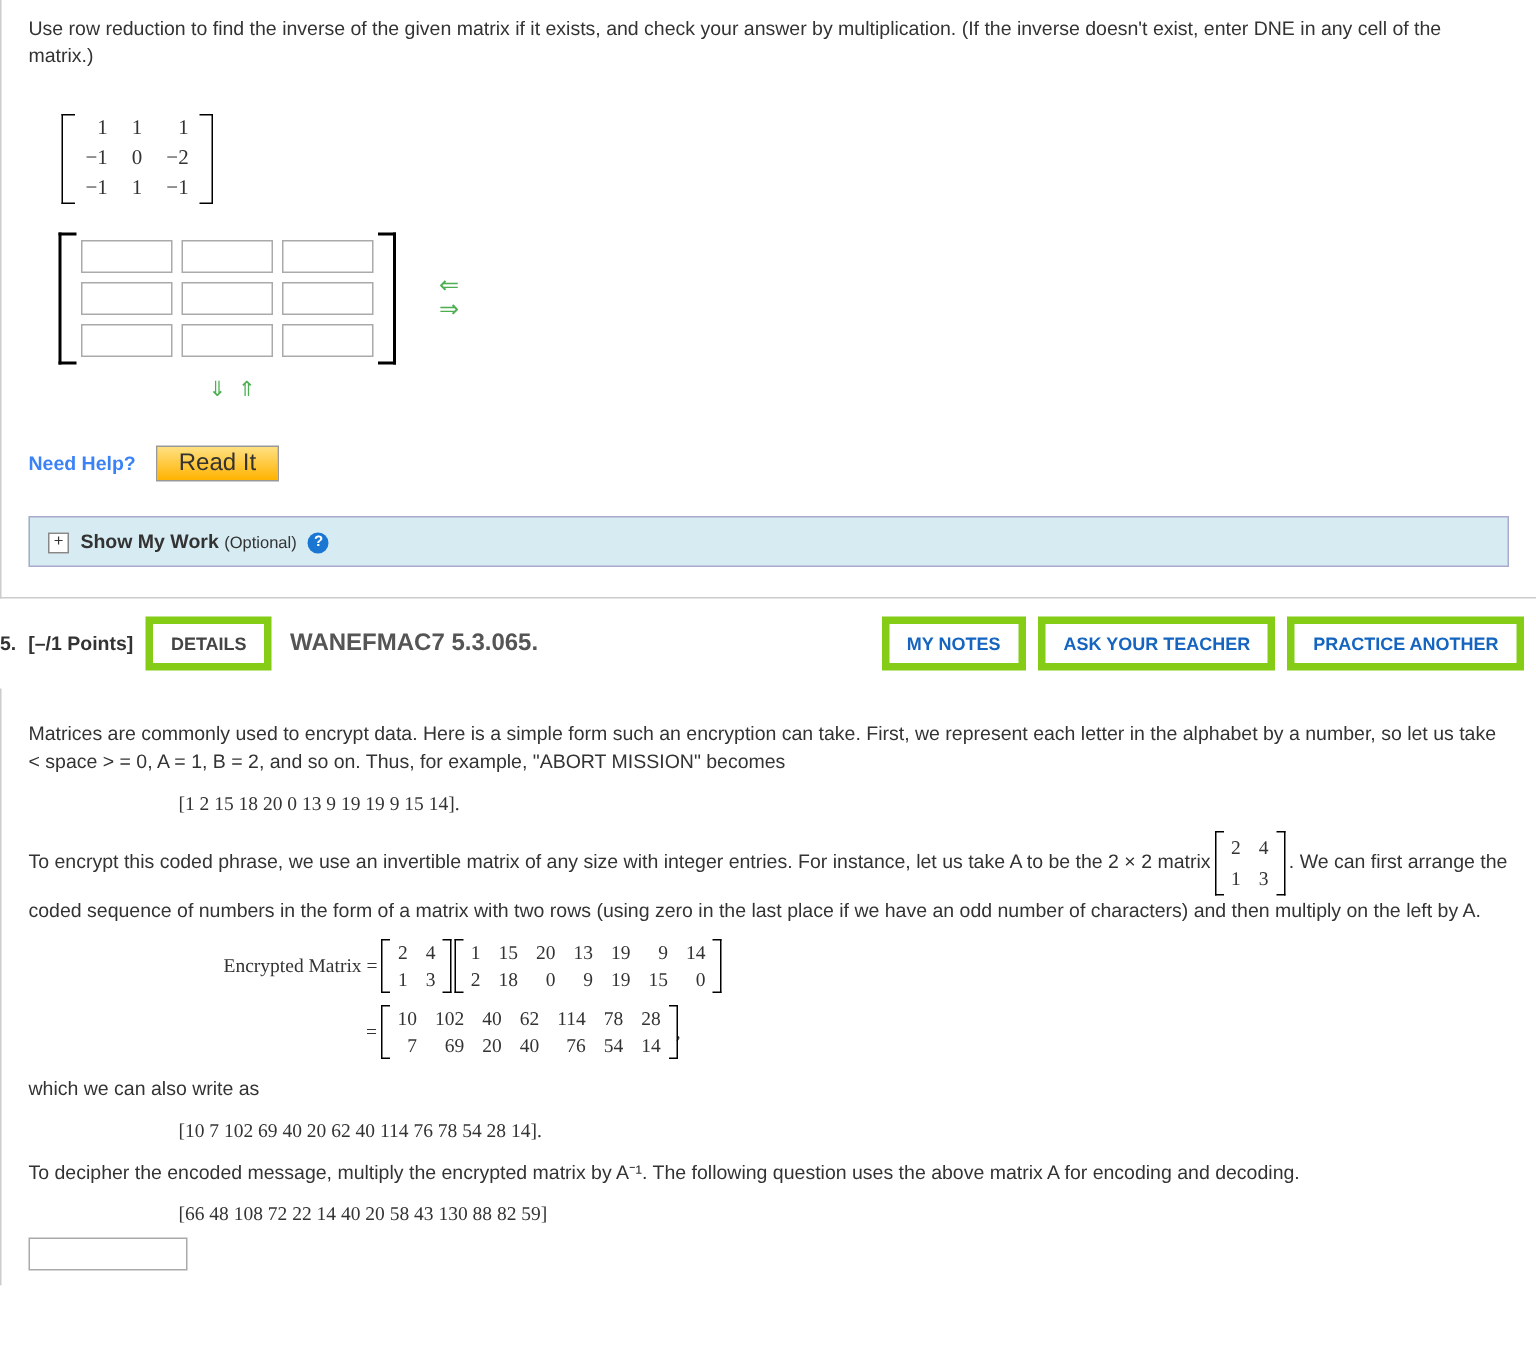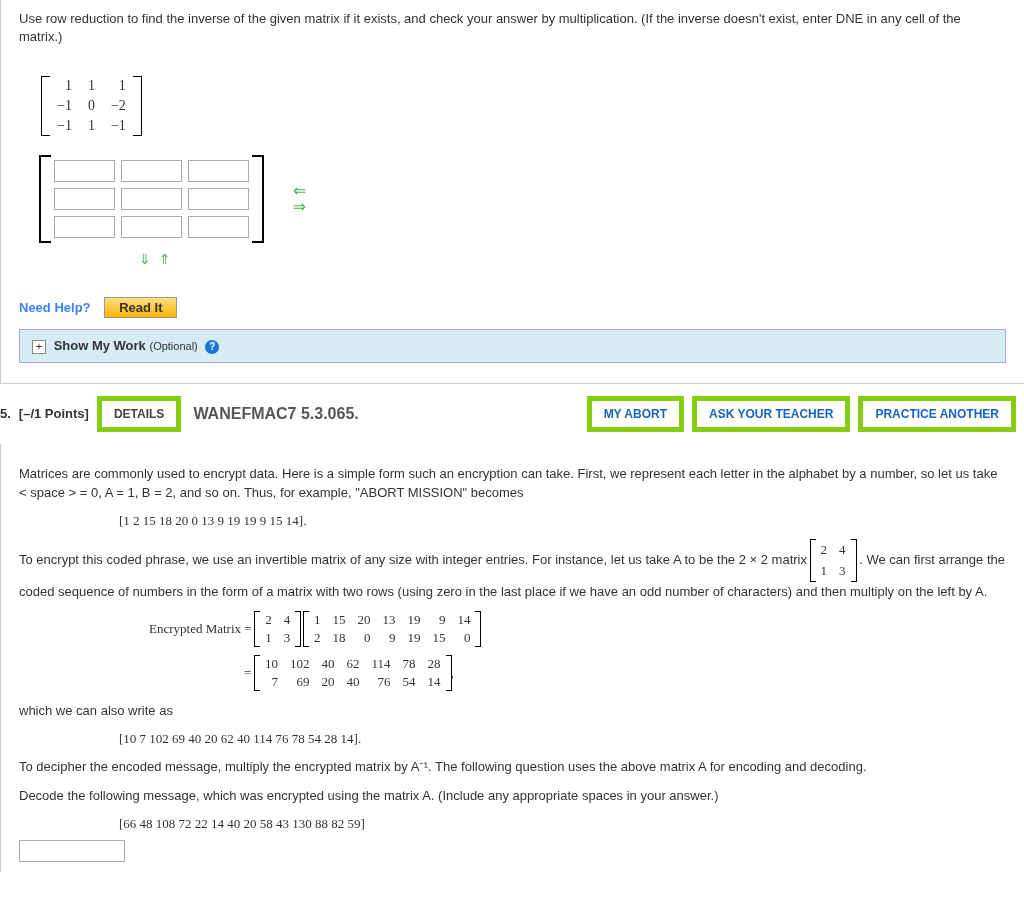--- a/index.html
+++ b/index.html
@@ -38,26 +38,26 @@
 }
 
 .matrix-side-arrows { display:inline-block; vertical-align:middle; margin-left: 5px; }
 .matrix-side-arrows .arr { color: #4CAF50; font-size: 16px; line-height: 1; }
 .matrix-bottom-arrows { margin-left: 120px; color: #4CAF50; font-size:14px; letter-spacing: 2px;}
 
 .need-help-row { margin-top: 30px; margin-bottom: 10px; }
 .need-help-label { color: #3b82f6; font-weight: bold; margin-right: 10px; }
 .read-it-btn {
   display:inline-block; background: linear-gradient(#ffe082, #ffb300);
-  border:1px solid #999; font-size: 13px; padding: 2px 14px; font-weight: bold;
+  border:1px solid #999; font-size: 16px; padding: 2px 14px; font-weight: normal;
   cursor: pointer;
 }
 
 .show-work-bar {
-  background: #d6ebf2; border: 1px solid #aac; padding: 8px 12px; margin-top: 11px;
+  background: #d6ebf2; border: 1px solid #aac; padding: 8px 12px; margin-top: 23px;
 }
 .show-work-label { font-weight: bold; }
 .optional { font-weight: normal; font-size: 11px; }
 .plus-icon { display:inline-block; width:12px; height:12px; border:1px solid #888; text-align:center; line-height:10px; font-size:11px; vertical-align:middle; margin-right:4px; background:#fff;}
 .help-circle { display:inline-block; width:14px; height:14px; border-radius:50%; background:#1976d2; color:#fff; font-size:10px; text-align:center; line-height:14px; font-weight:bold; vertical-align:middle; margin-left:4px;}
 
 .q-header { display:flex; align-items:center; gap:8px; padding: 12px 8px 12px 0; }
 .qnum { font-weight: bold; }
 .details-btn, .mynotes-btn, .askteacher-btn, .practice-btn {
   display:inline-block; border:5px solid #84cc16; padding: 6px 12px; font-size: 12px;
@@ -153,21 +153,21 @@
     <span class="help-circle">?</span>
   </div>
 </div>
 
 <div class="q-header">
   <span class="qnum">5.</span>
   <span class="qnum">[–/1 Points]</span>
   <span class="details-btn">DETAILS</span>
   <span class="book-ref">WANEFMAC7 5.3.065.</span>
   <span class="flex-spacer"></span>
-  <span class="mynotes-btn">MY ABORT</span>
+  <span class="mynotes-btn">MY NOTES</span>
   <span class="askteacher-btn">ASK YOUR TEACHER</span>
   <span class="practice-btn">PRACTICE ANOTHER</span>
 </div>
 
 <div class="question-block">
   <div class="para">Matrices are commonly used to encrypt data. Here is a simple form such an encryption can take. First, we represent each letter in the alphabet by a number, so let us take &lt; space &gt; = 0, A = 1, B = 2, and so on. Thus, for example, "ABORT MISSION" becomes</div>
   <div class="indent math-inline">[1  2  15  18  20  0  13  9  19  19  9  15  14].</div>
 
   <div class="para">
     <span>To encrypt this coded phrase, we use an invertible matrix of any size with integer entries. For instance, let us take A to be the 2 × 2 matrix </span>
@@ -258,16 +258,15 @@
             </tr>
       </tbody>
         </table>
     </span><span class="lbl">,</span>
   </div>
 
   <div class="para">which we can also write as</div>
   <div class="indent math-inline">[10  7  102  69  40  20  62  40  114  76  78  54  28  14].</div>
 
   <div class="para">To decipher the encoded message, multiply the encrypted matrix by A⁻¹. The following question uses the above matrix A for encoding and decoding.</div>
-  <div class="para">Decode the following message, which was encrypted using the matrix A. (Include any appropriate spaces in your answer.)</div>
   <div class="indent math-inline">[66  48  108  72  22  14  40  20  58  43  130  88  82  59]</div>
   <div><input class="final-input" style=""></div>
 </div>
 
 </body></html>

